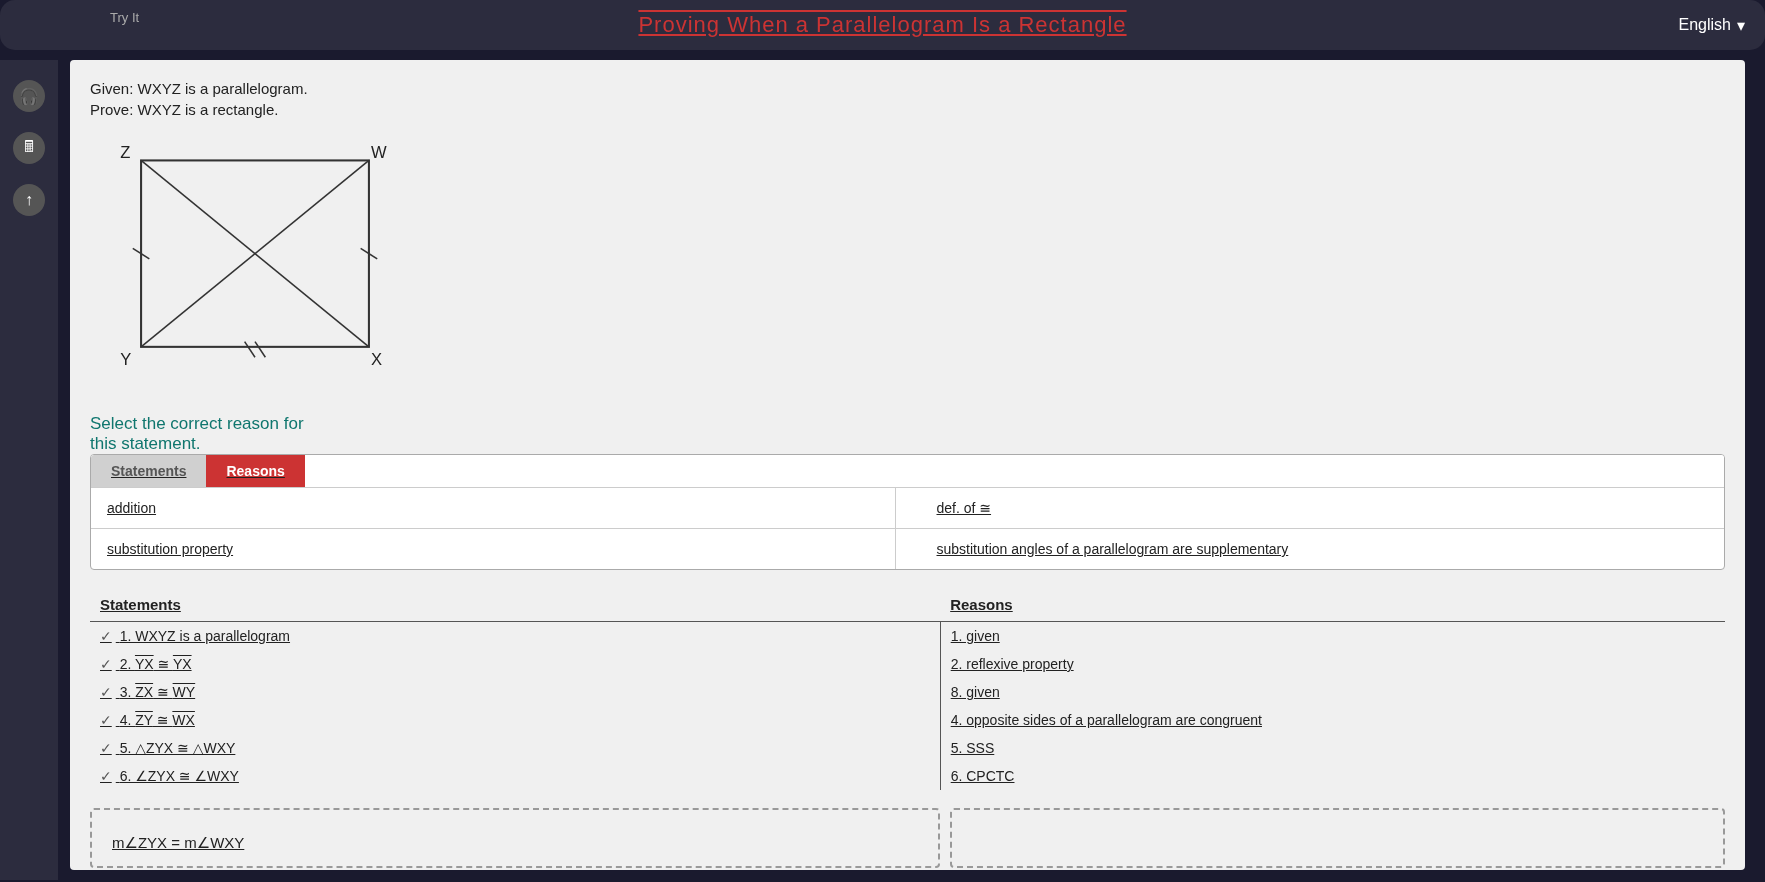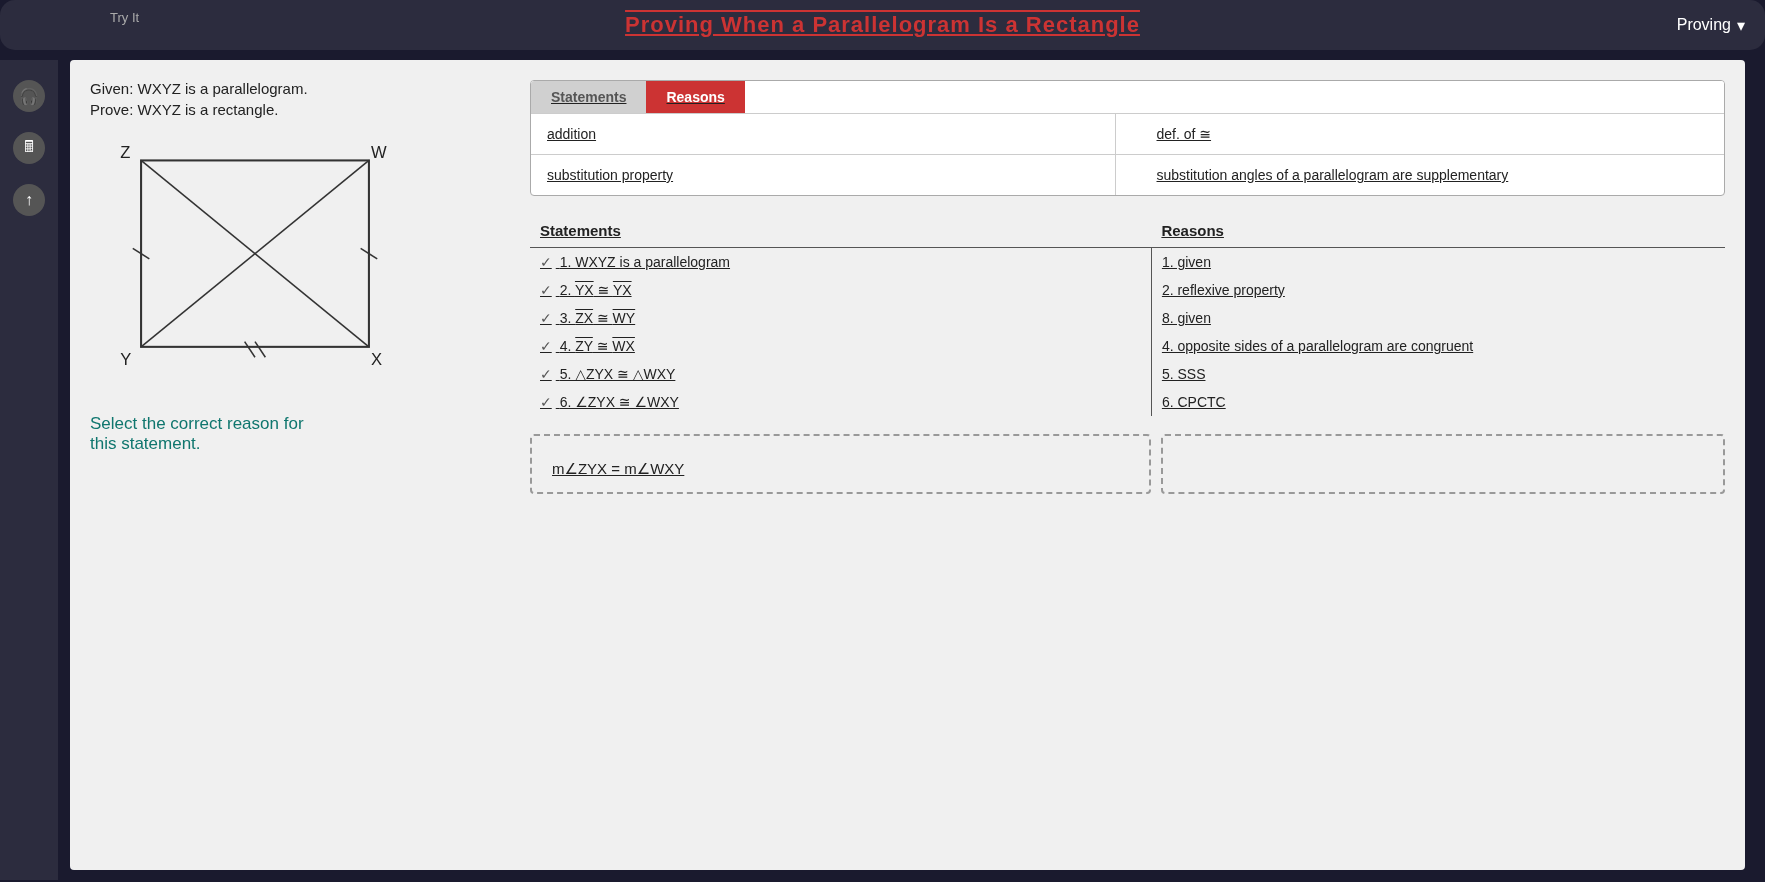--- a/index.html
+++ b/index.html
@@ -22,21 +22,21 @@
       padding-right: 20px;
       position: relative;
       border-radius: 15px;
     }
 
     .top-bar .title-area {
       position: absolute;
       left: 50%;
       transform: translateX(-50%);
       font-size: 22px;
-      font-weight: bold;
+      font-weight: normal;
       color: #cc3333;
       letter-spacing: 1px;
       text-decoration: underline overline;
     }
 
     .try-it-label {
       position: absolute;
       left: 110px;
       top: 10px;
       font-size: 13px;
@@ -50,21 +50,21 @@
       font-size: 16px;
       cursor: pointer;
       gap: 6px;
     }
 
     .main-content {
       background: #f0f0f0;
       margin: 10px 20px;
       border-radius: 4px;
       display: flex;
-      flex-direction: row;
+      flex-direction: column;
       gap: 0;
       padding: 20px 20px 20px 20px;
       height: 810px;
     }
 
     .left-panel {
       width: 440px;
       flex-shrink: 0;
       padding-right: 20px;
     }
@@ -246,21 +246,21 @@
       cursor: pointer;
     }
   </style>
 </head>
 <body>
 
 <div class="top-bar">
   <span class="try-it-label">Try It</span>
   <span class="title-area">Proving When a Parallelogram Is a Rectangle</span>
   <div class="english-dropdown">
-    <span>Proving</span>
+    <span>English</span>
     <span>▾</span>
   </div>
 </div>
 
 <div style="position:fixed; left:0; top:60px; background:#2c2c3e; width:58px; height:820px; display:flex; flex-direction:column; align-items:center; padding-top:20px; gap:20px; z-index:10;">
   <div class="icon-circle" style="background:#555; color:#fff;">🎧</div>
   <div class="icon-circle" style="background:#555; color:#fff;">🖩</div>
   <div class="icon-circle" style="background:#555; color:#fff;">↑</div>
 </div>
 

